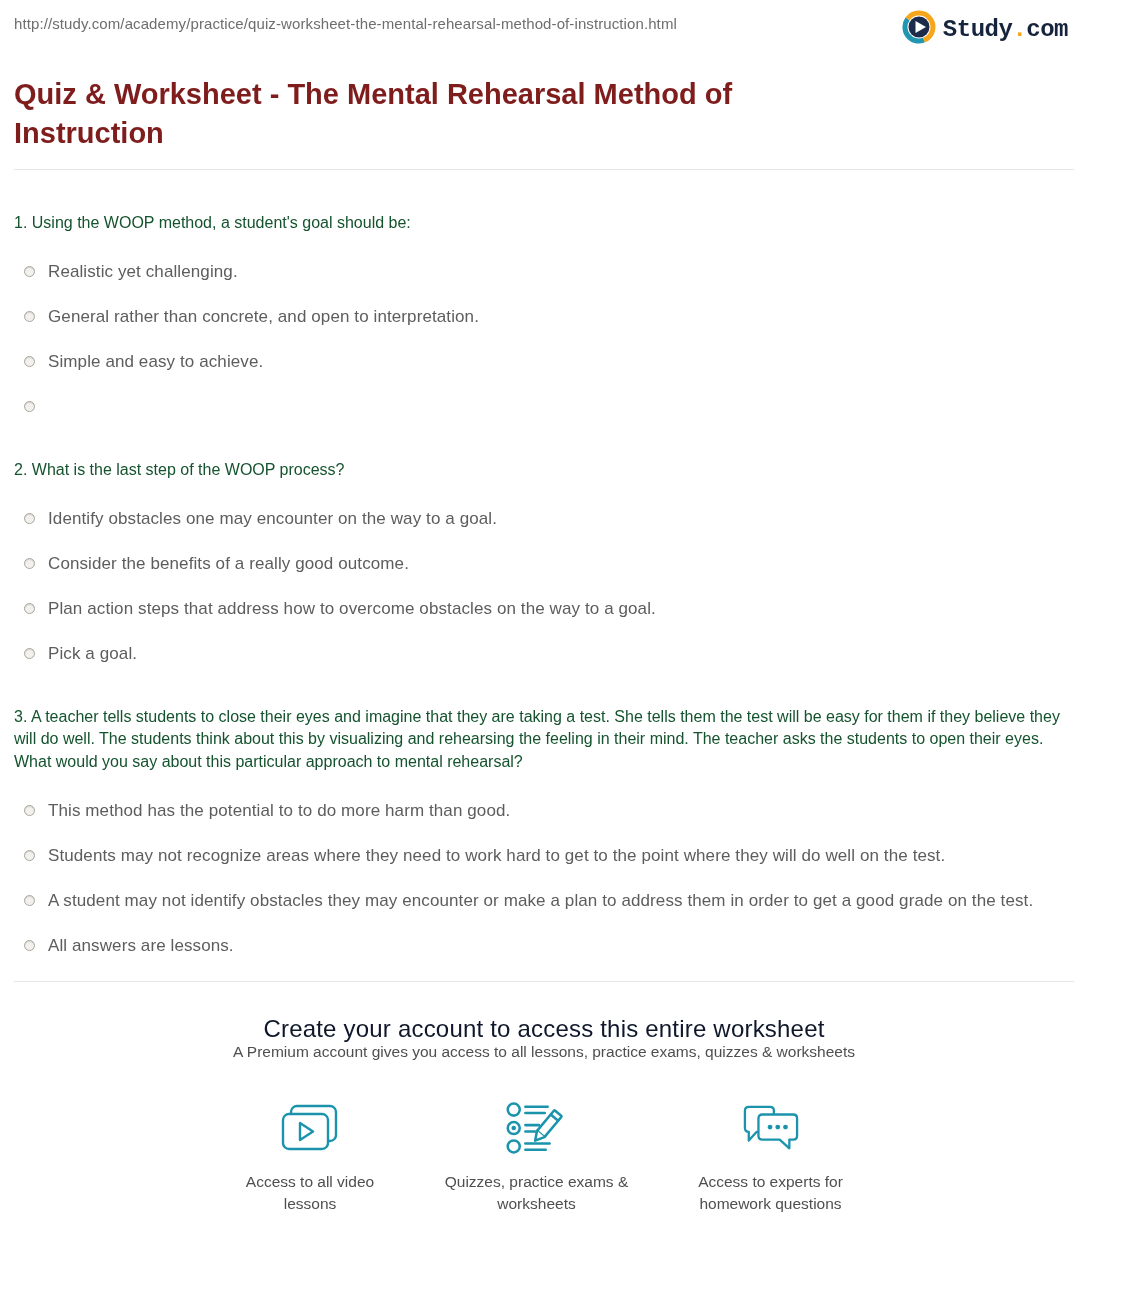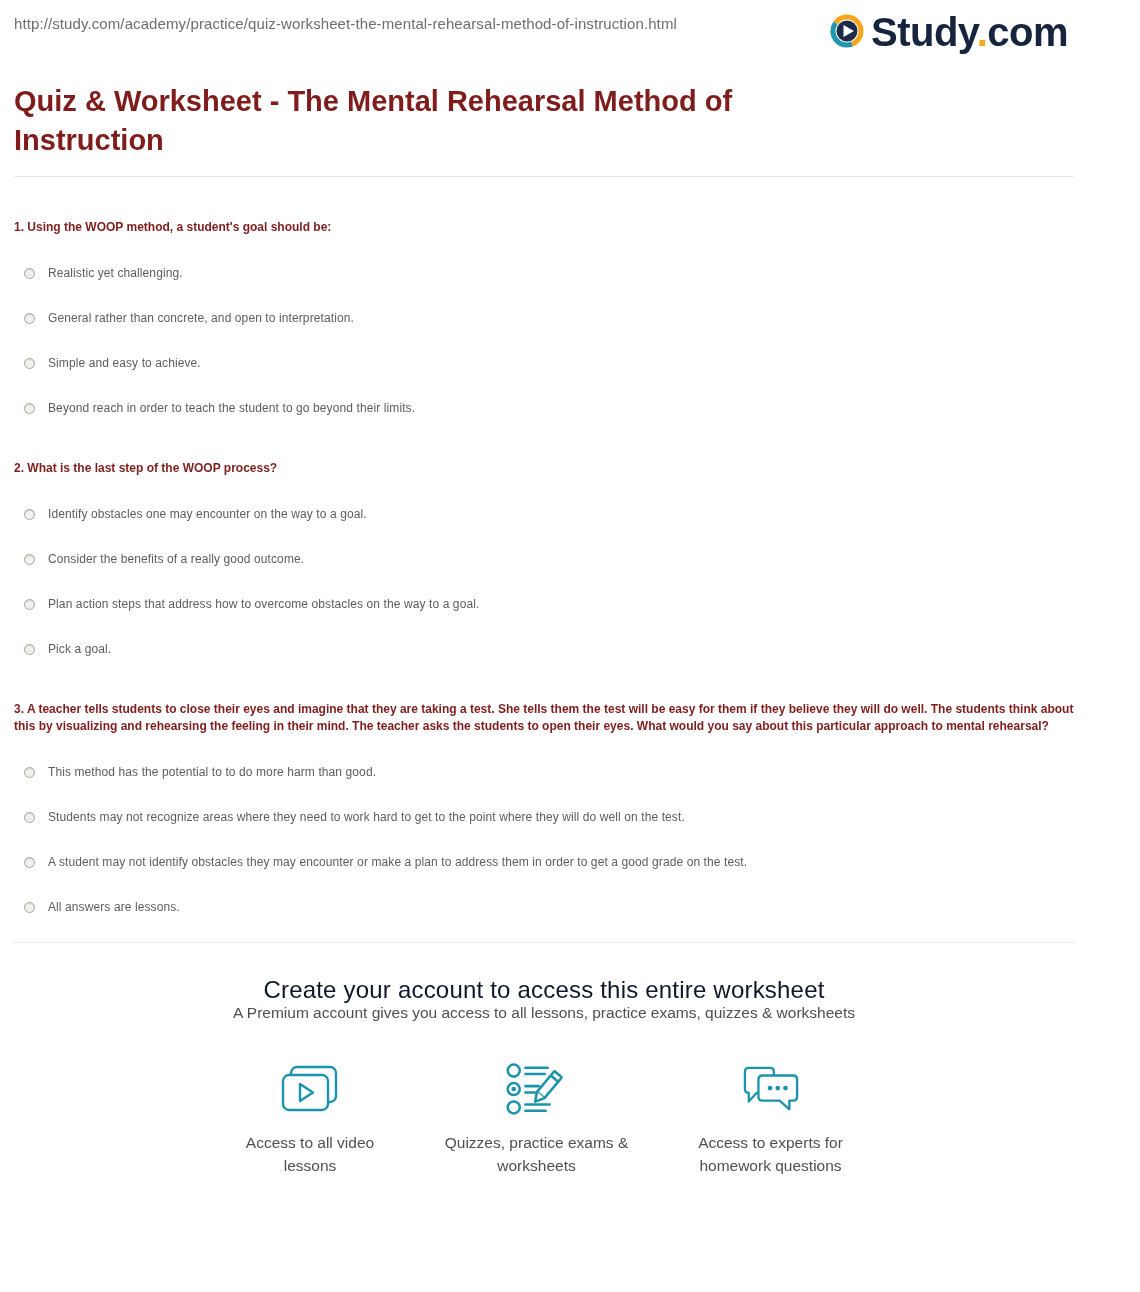--- a/index.html
+++ b/index.html
@@ -25,47 +25,48 @@
     letter-spacing: 0.1px;
   }
   .logo {
     display: flex;
     align-items: center;
     gap: 7px;
     margin-right: 6px;
     cursor: pointer;
   }
   .logo-text {
-    font-size: 40px;
+    font-size: 24px;
     font-weight: 700;
     color: #16253d;
     letter-spacing: -0.5px;
+    font-family: Liberation Mono, monospace;
   }
   .logo-dot { color: #f7a61b; }
 
   
   h1.page-title {
     margin-top: 27px;
     max-width: 800px;
     font-size: 29px;
     font-weight: 700;
     line-height: 1.33;
     color: #7f1d1d;
   }
   .rule {
     border: none;
     border-top: 1px solid #e7e7e7;
     margin-top: 17px;
   }
 
   
   .question-block h2 {
-    font-size: 12px;
-    font-weight: 700;
-    color: #7f1d1d;
+    font-size: 16px;
+    font-weight: 400;
+    color: #14532d;
     line-height: 1.42;
     margin-top: 42px;
     margin-bottom: 27px;
   }
   .question-block:first-of-type h2 { margin-top: 35px; }
   .options { list-style: none; padding-left: 10px; }
   .option {
     display: flex;
     align-items: center;
     gap: 13px;
@@ -76,21 +77,21 @@
     width: 11px;
     height: 11px;
     border-radius: 50%;
     border: 1px solid #aaa69f;
     background: #f3f1ed;
     box-shadow: inset 0 1px 1px rgba(0,0,0,0.12);
     flex-shrink: 0;
     cursor: pointer;
   }
   .option-label {
-    font-size: 12px;
+    font-size: 17px;
     color: #5d5d5d;
     letter-spacing: 0.1px;
   }
 
   .rule-bottom { margin-top: 17px; }
 
   
   .cta { text-align: center; }
   .cta-title {
     margin-top: 33px;
@@ -162,21 +163,20 @@
       <li class="option">
         <span class="radio"></span>
         <span class="option-label">General rather than concrete, and open to interpretation.</span>
       </li>
       <li class="option">
         <span class="radio"></span>
         <span class="option-label">Simple and easy to achieve.</span>
       </li>
       <li class="option">
         <span class="radio"></span>
-        <span class="option-label">Beyond reach in order to teach the student to go beyond their limits.</span>
       </li>
     </ul>
   </div>
 
   <div class="question-block">
     <h2>2. What is the last step of the WOOP process?</h2>
     <ul class="options">
       <li class="option">
         <span class="radio"></span>
         <span class="option-label">Identify obstacles one may encounter on the way to a goal.</span>

